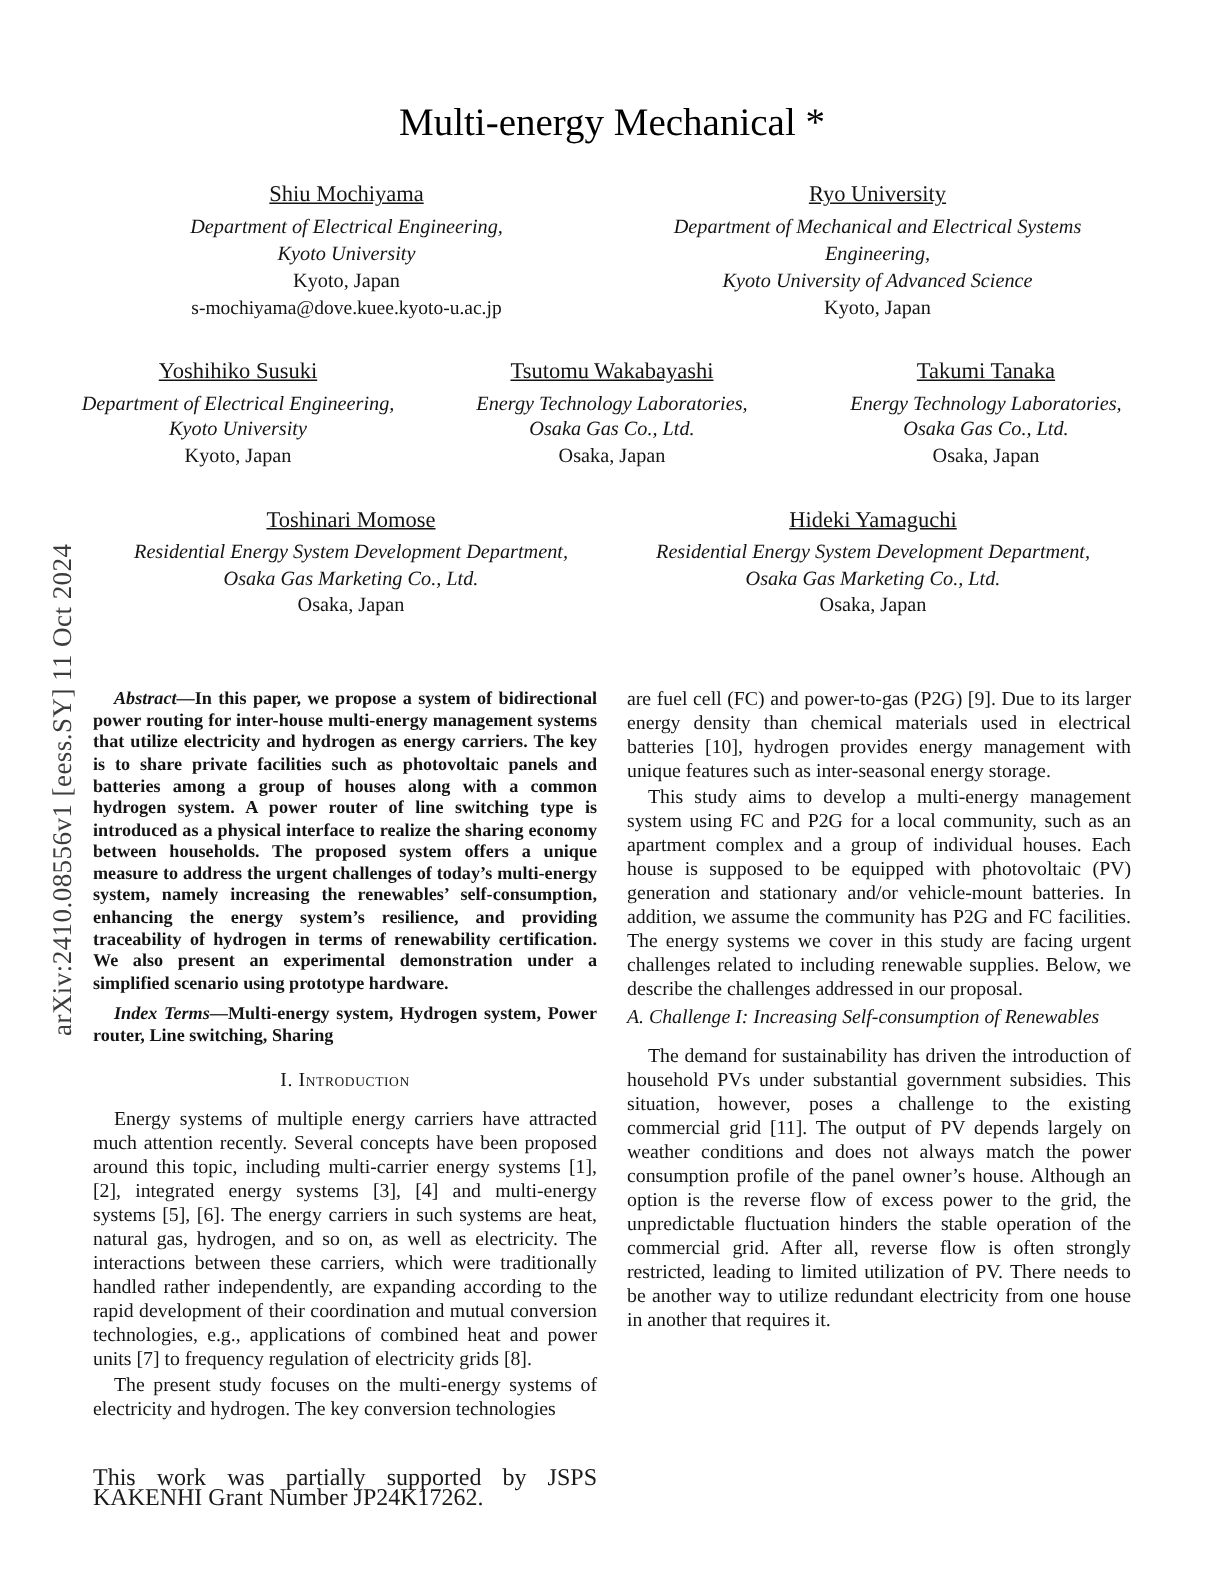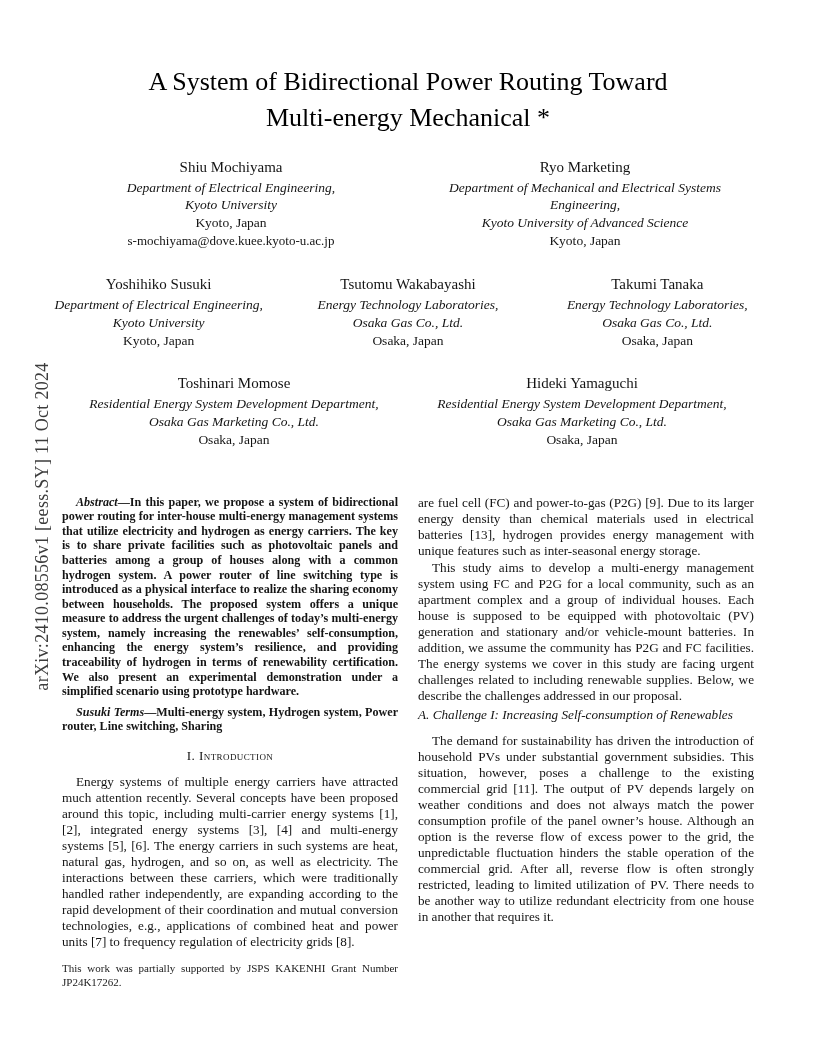--- a/index.html
+++ b/index.html
@@ -39,21 +39,21 @@
     line-height: 1.4;
     color: #000;
   }
 
   
   .authors-row { display: flex; margin-top: 20px; }
   .authors-row.row-1 { padding: 0 54px; }
   .authors-row.row-2 { padding: 0 34px; margin-top: 24px; }
   .authors-row.row-3 { padding: 0 60px; margin-top: 24px; }
   .author { flex: 1 1 0; text-align: center; padding: 0 6px; }
-  .author .name { font-size: 15px; line-height: 1.45; }
+  .author .name { font-size: 15px; line-height: 1.45; text-decoration: underline; }
   .author .aff { font-style: italic; font-size: 13.5px; line-height: 1.32; }
   .author .city { font-size: 13.5px; line-height: 1.32; }
   .author .email { font-size: 13px; line-height: 1.4; }
 
   
   .body-cols {
     display: flex;
     gap: 20px;
     padding: 0 62px;
     margin-top: 46px;
@@ -89,49 +89,48 @@
   }
   .subsection-heading {
     font-style: italic;
     font-size: 13.2px;
     margin-top: 3px;
     margin-bottom: 10px;
     text-align: left;
   }
 
   .footnote {
-    margin-top: 12px;
-    font-size: 11px;
+    margin-top: 32px;
+    font-size: 16px;
     line-height: 13.8px;
     text-align: justify;
     color: #1a1a1a;
   }
 </style>
 </head>
 <body>
 
 <div class="page">
 
   <div class="arxiv-strip">arXiv:2410.08556v1  [eess.SY]  11 Oct 2024</div>
 
   <div class="title-block">
-    <div>A System of Bidirectional Power Routing Toward</div>
     <div>Multi-energy Mechanical *</div>
   </div>
 
   <div class="authors-row row-1">
     <div class="author">
       <div class="name">Shiu Mochiyama</div>
       <div class="aff">Department of Electrical Engineering,</div>
       <div class="aff">Kyoto University</div>
       <div class="city">Kyoto, Japan</div>
       <div class="email">s-mochiyama@dove.kuee.kyoto-u.ac.jp</div>
     </div>
     <div class="author">
-      <div class="name">Ryo Marketing</div>
+      <div class="name">Ryo University</div>
       <div class="aff">Department of Mechanical and Electrical Systems Engineering,</div>
       <div class="aff">Kyoto University of Advanced Science</div>
       <div class="city">Kyoto, Japan</div>
     </div>
   </div>
 
   <div class="authors-row row-2">
     <div class="author">
       <div class="name">Yoshihiko Susuki</div>
       <div class="aff">Department of Electrical Engineering,</div>
@@ -164,31 +163,32 @@
       <div class="aff">Residential Energy System Development Department,</div>
       <div class="aff">Osaka Gas Marketing Co., Ltd.</div>
       <div class="city">Osaka, Japan</div>
     </div>
   </div>
 
   <div class="body-cols">
 
     <div class="col">
       <p class="abstract-par"><span class="lead-label">Abstract</span><span>—In this paper, we propose a system of bidirectional power routing for inter-house multi-energy management systems that utilize electricity and hydrogen as energy carriers. The key is to share private facilities such as photovoltaic panels and batteries among a group of houses along with a common hydrogen system. A power router of line switching type is introduced as a physical interface to realize the sharing economy between households. The proposed system offers a unique measure to address the urgent challenges of today’s multi-energy system, namely increasing the renewables’ self-consumption, enhancing the energy system’s resilience, and providing traceability of hydrogen in terms of renewability certification. We also present an experimental demonstration under a simplified scenario using prototype hardware.</span></p>
-      <p class="index-par"><span class="lead-label">Susuki Terms</span><span>—Multi-energy system, Hydrogen system, Power router, Line switching, Sharing</span></p>
+      <p class="index-par"><span class="lead-label">Index Terms</span><span>—Multi-energy system, Hydrogen system, Power router, Line switching, Sharing</span></p>
 
       <div class="section-heading">I. Introduction</div>
 
       <p class="body-par">Energy systems of multiple energy carriers have attracted much attention recently. Several concepts have been proposed around this topic, including multi-carrier energy systems [1], [2], integrated energy systems [3], [4] and multi-energy systems [5], [6]. The energy carriers in such systems are heat, natural gas, hydrogen, and so on, as well as electricity. The interactions between these carriers, which were traditionally handled rather independently, are expanding according to the rapid development of their coordination and mutual conversion technologies, e.g., applications of combined heat and power units [7] to frequency regulation of electricity grids [8].</p>
+      <p class="body-par">The present study focuses on the multi-energy systems of electricity and hydrogen. The key conversion technologies</p>
 
       <div class="footnote">This work was partially supported by JSPS KAKENHI Grant Number JP24K17262.</div>
     </div>
 
     <div class="col">
-      <p class="body-par no-indent">are fuel cell (FC) and power-to-gas (P2G) [9]. Due to its larger energy density than chemical materials used in electrical batteries [13], hydrogen provides energy management with unique features such as inter-seasonal energy storage.</p>
+      <p class="body-par no-indent">are fuel cell (FC) and power-to-gas (P2G) [9]. Due to its larger energy density than chemical materials used in electrical batteries [10], hydrogen provides energy management with unique features such as inter-seasonal energy storage.</p>
       <p class="body-par">This study aims to develop a multi-energy management system using FC and P2G for a local community, such as an apartment complex and a group of individual houses. Each house is supposed to be equipped with photovoltaic (PV) generation and stationary and/or vehicle-mount batteries. In addition, we assume the community has P2G and FC facilities. The energy systems we cover in this study are facing urgent challenges related to including renewable supplies. Below, we describe the challenges addressed in our proposal.</p>
 
       <div class="subsection-heading">A. Challenge I: Increasing Self-consumption of Renewables</div>
 
       <p class="body-par">The demand for sustainability has driven the introduction of household PVs under substantial government subsidies. This situation, however, poses a challenge to the existing commercial grid [11]. The output of PV depends largely on weather conditions and does not always match the power consumption profile of the panel owner’s house. Although an option is the reverse flow of excess power to the grid, the unpredictable fluctuation hinders the stable operation of the commercial grid. After all, reverse flow is often strongly restricted, leading to limited utilization of PV. There needs to be another way to utilize redundant electricity from one house in another that requires it.</p>
     </div>
 
   </div>
 
 </div>

